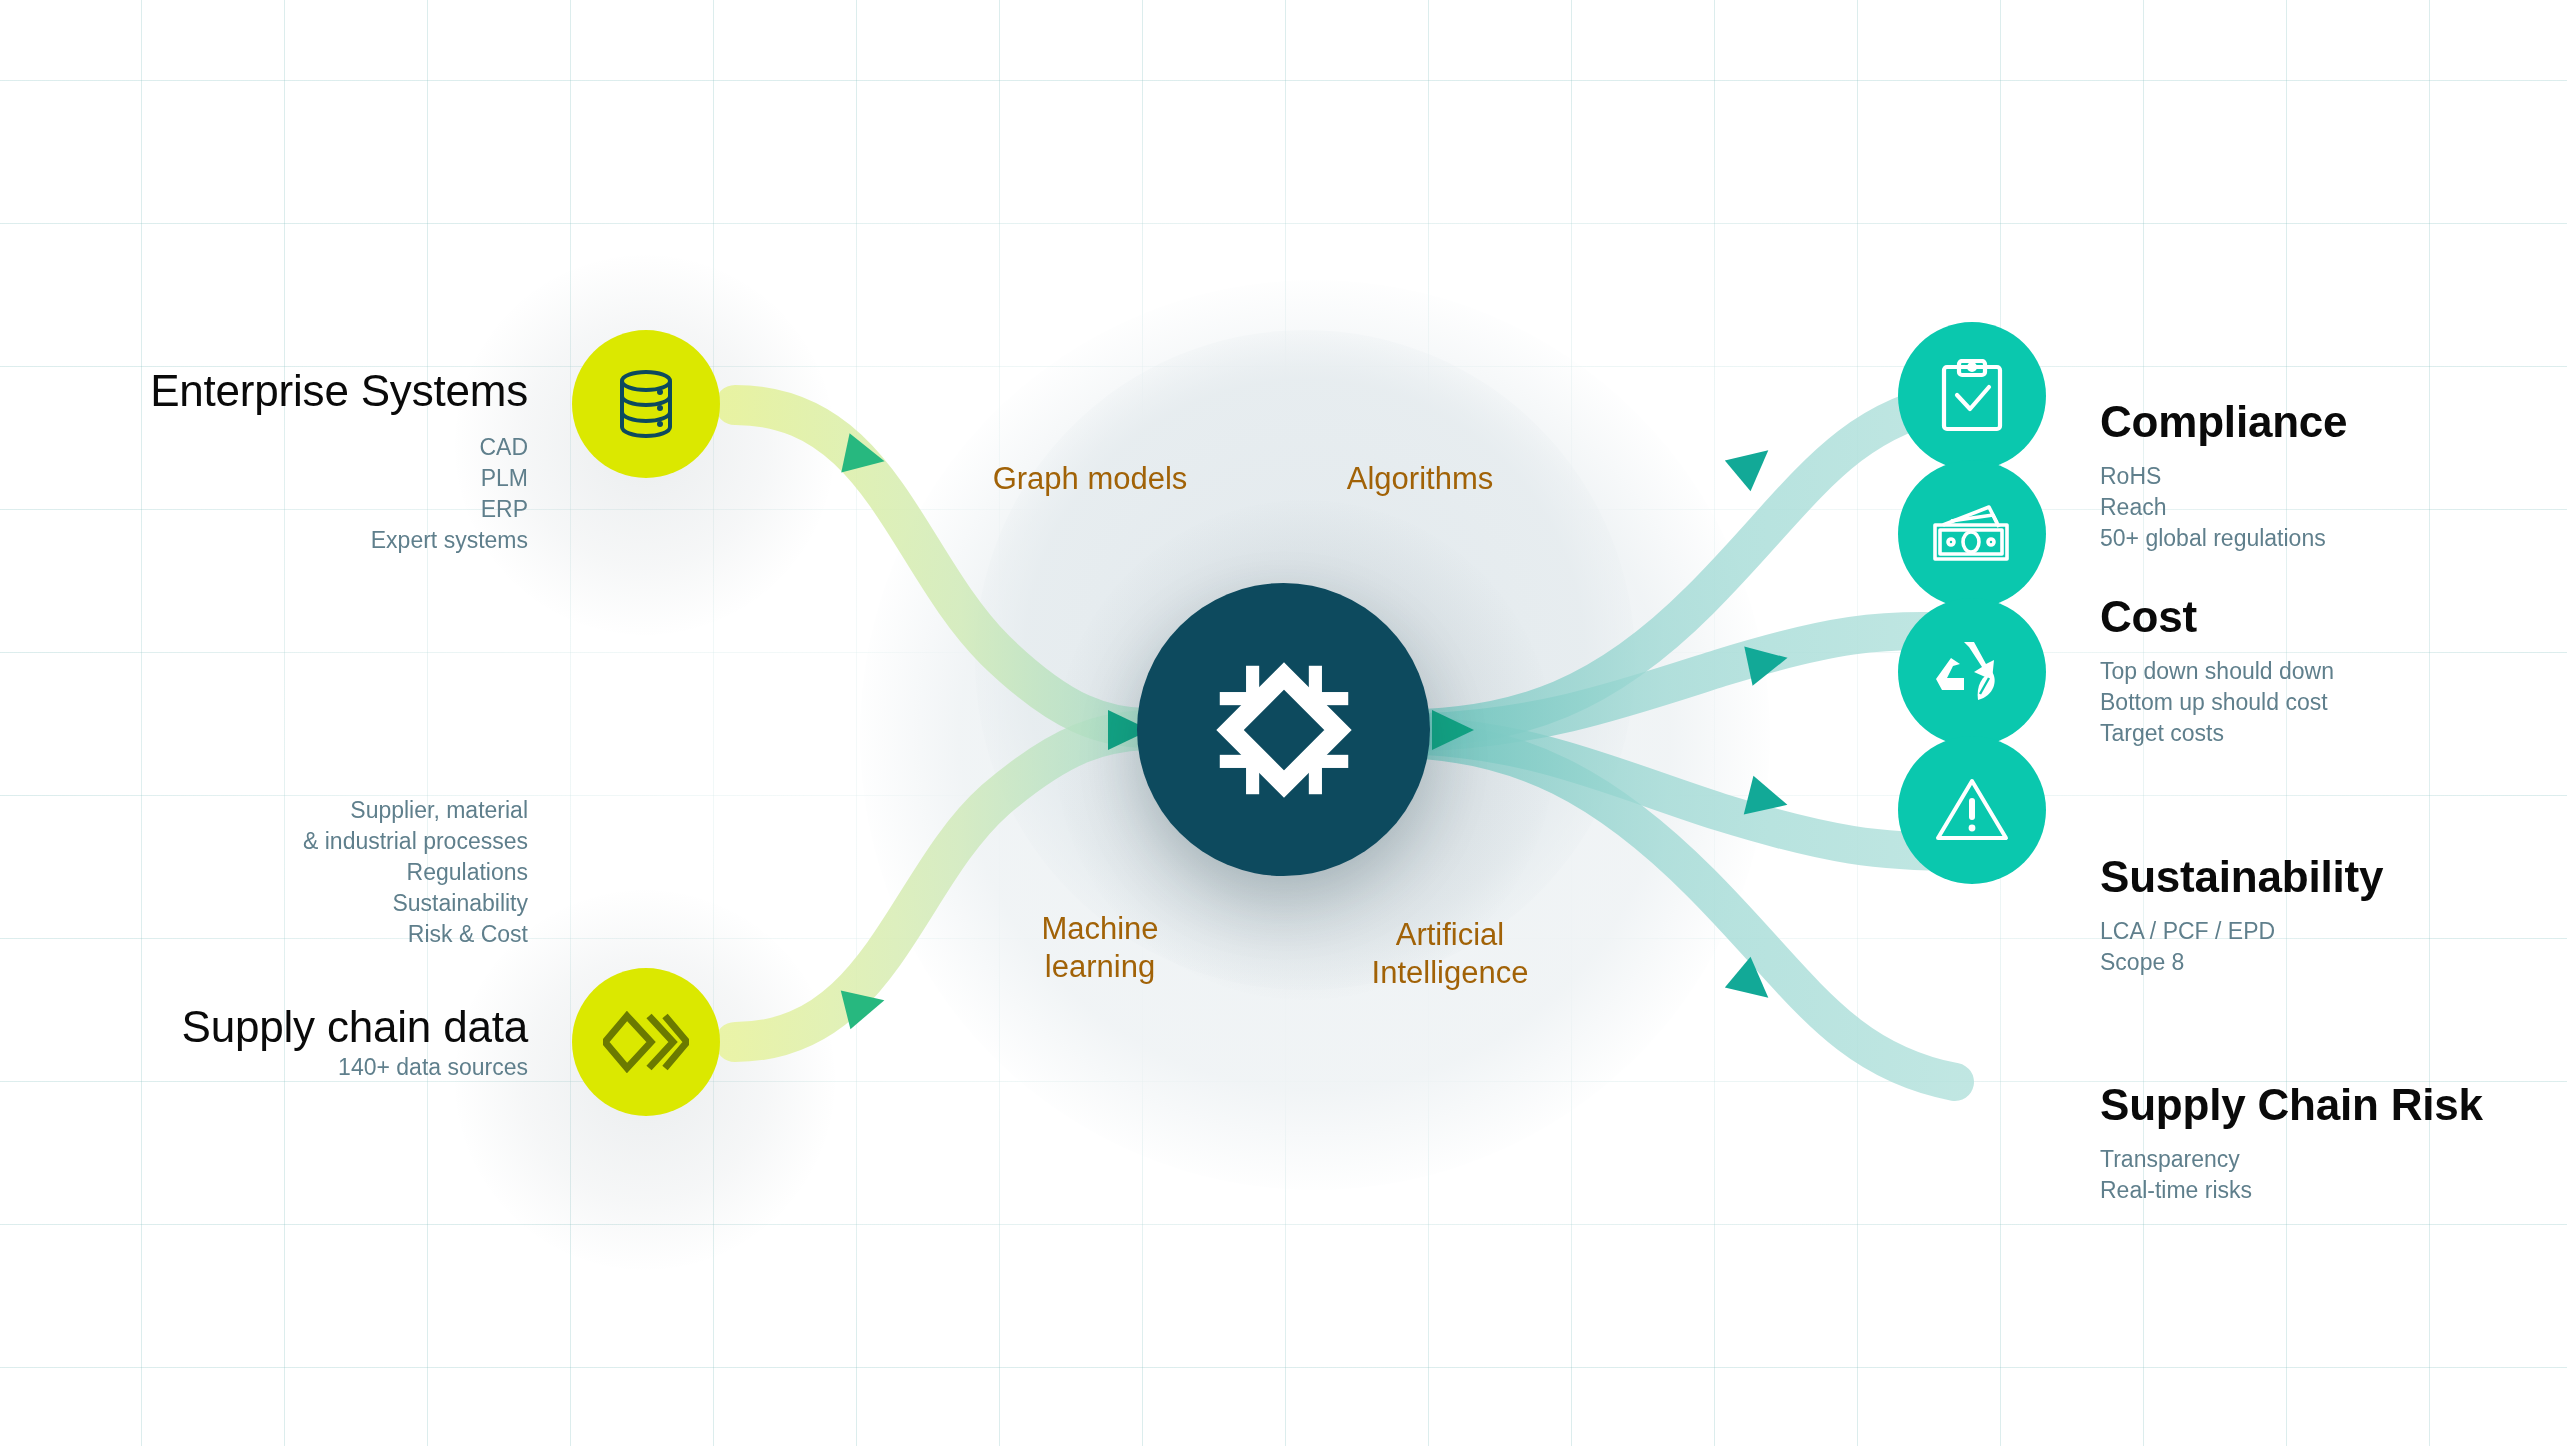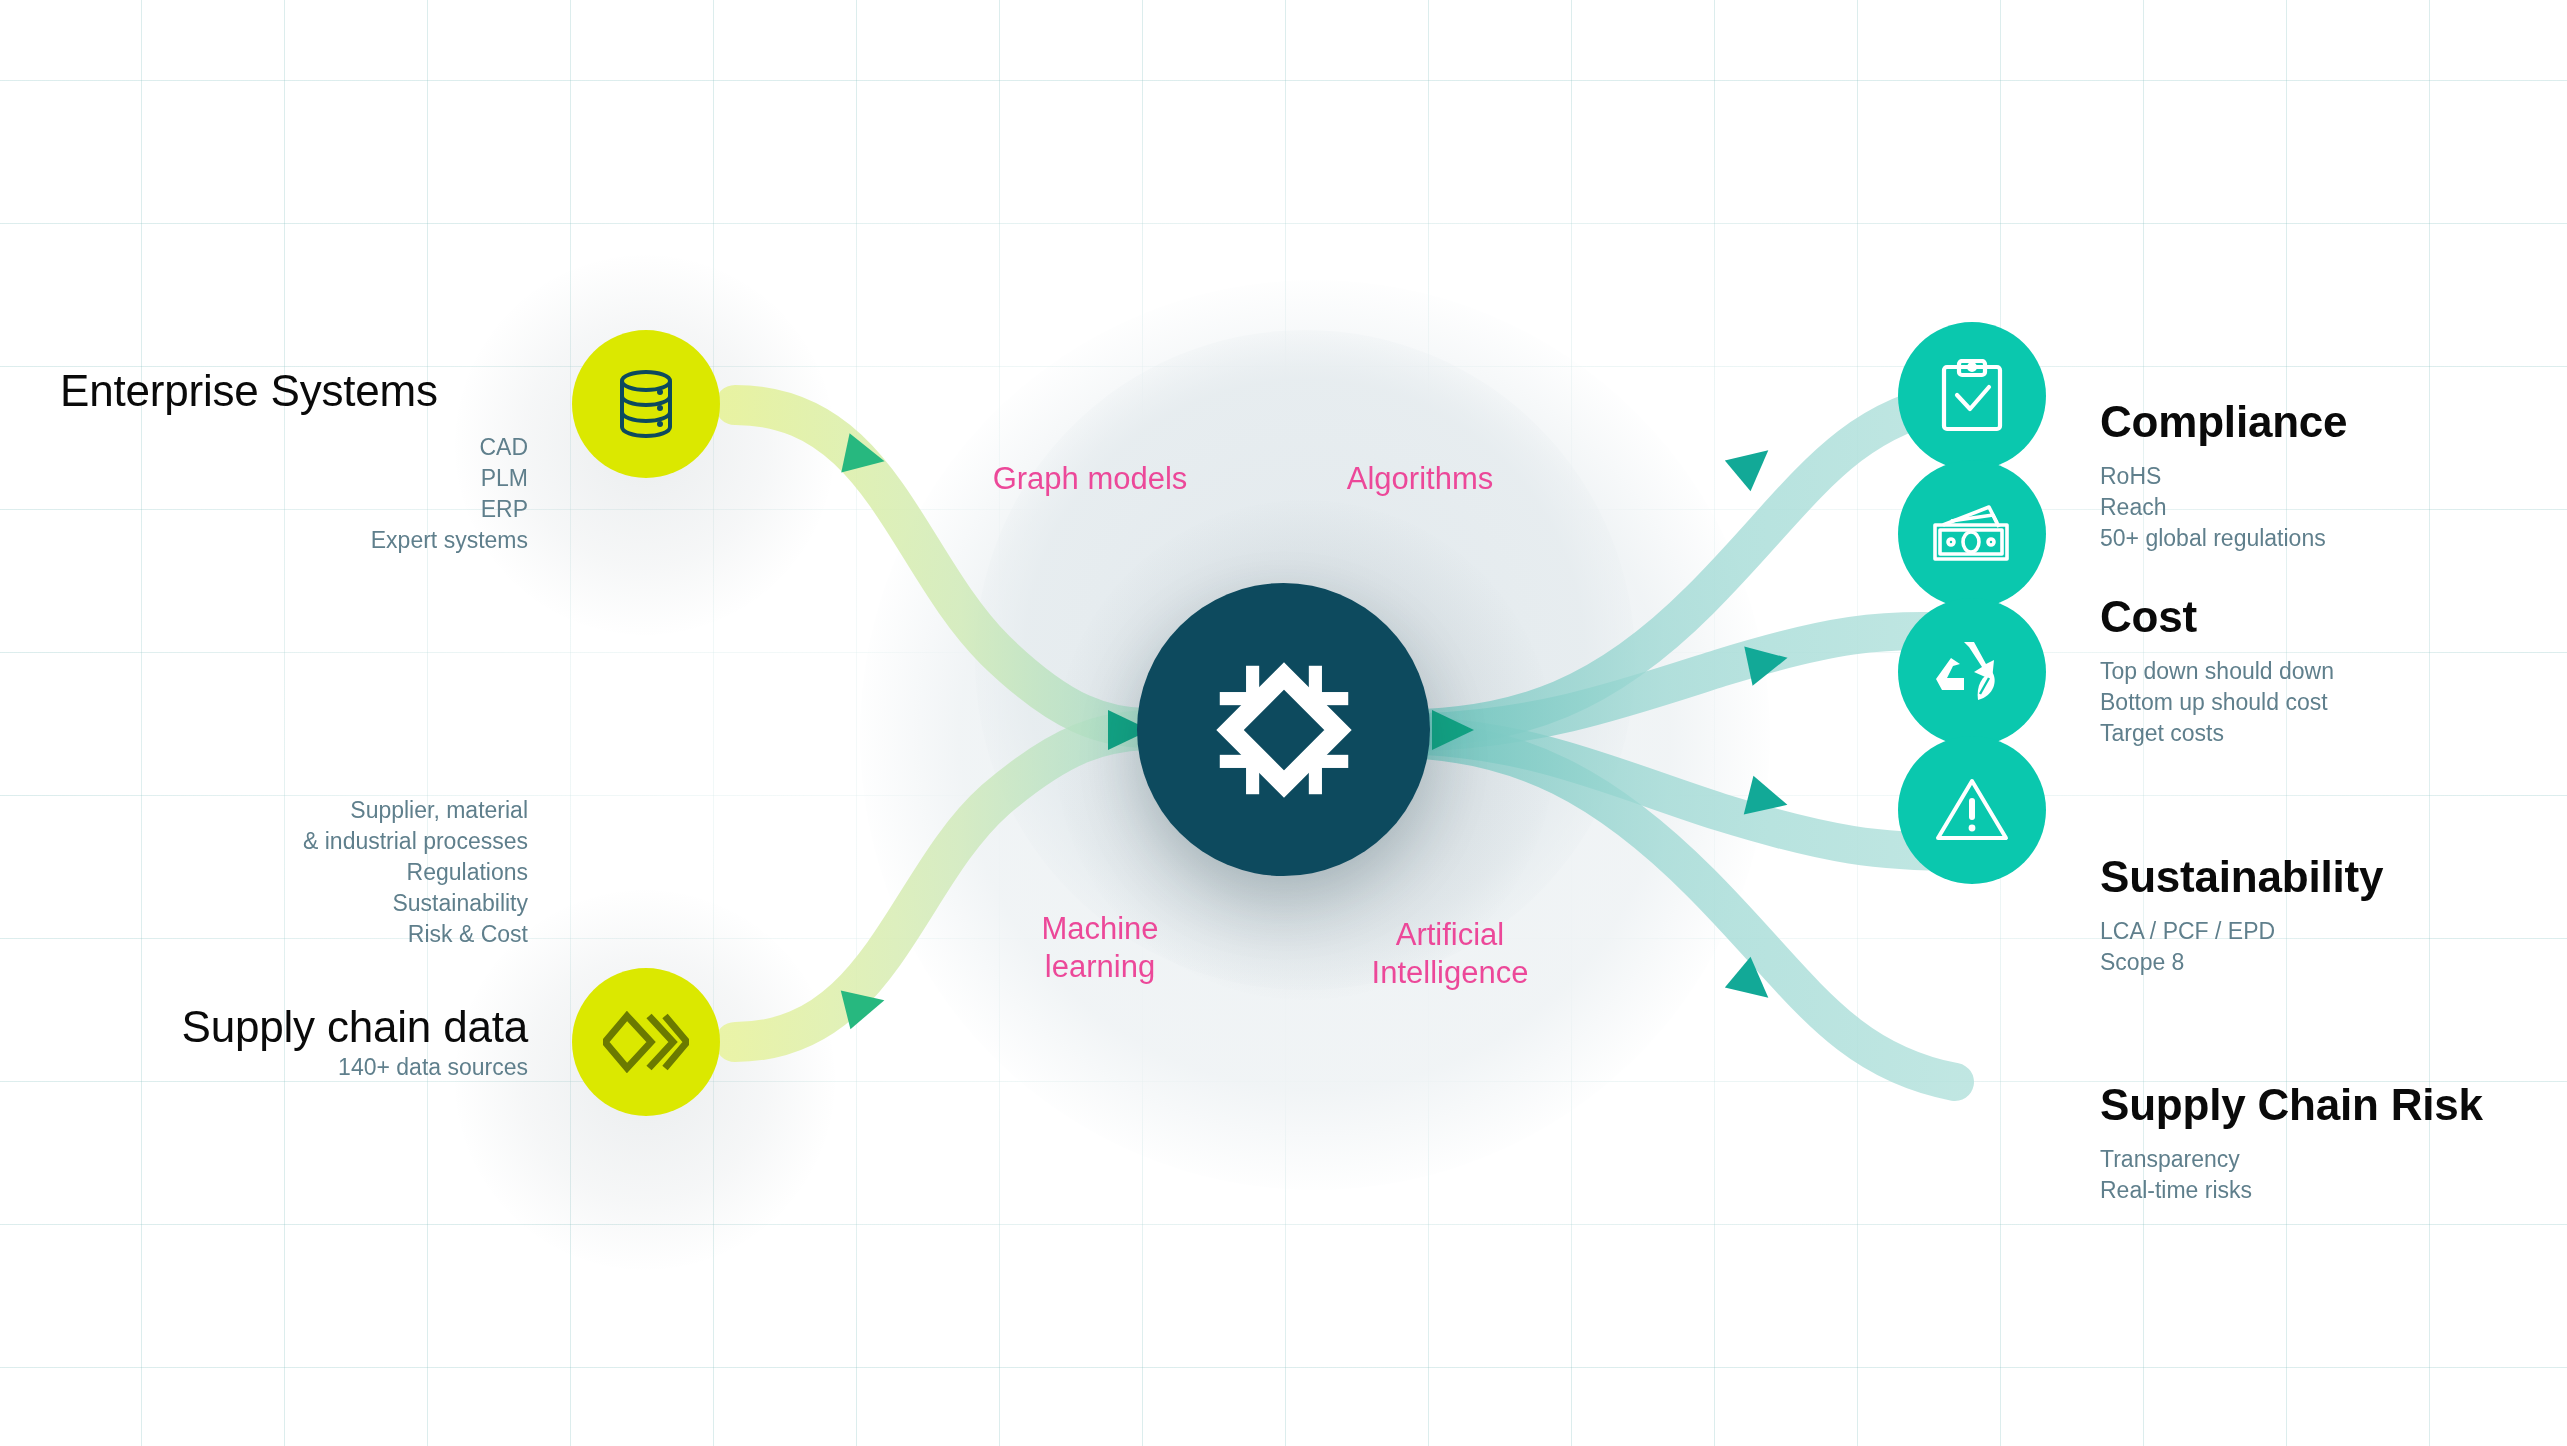--- a/index.html
+++ b/index.html
@@ -27,21 +27,21 @@
   .node.hub{width:293px;height:293px;background:#0d4a5e;
      box-shadow:0 26px 60px rgba(20,50,60,.22);}
   .halo{position:absolute;border-radius:50%;pointer-events:none;}
 
   
   .lbl-main{font-size:44px;color:#0a0a0a;font-weight:400;letter-spacing:-.2px;white-space:nowrap;}
   .lbl-main.bold{font-weight:700;margin-top:34px;}
   .lbl-sub{font-size:23px;line-height:31px;color:#5f7f8c;white-space:nowrap;}
   .left-block{position:absolute;text-align:right;}
   .right-block{position:absolute;text-align:left;}
-  .hub-term{position:absolute;font-size:31px;line-height:38px;color:#ec4899;text-align:center;white-space:nowrap;}
+  .hub-term{position:absolute;font-size:31px;line-height:38px;color:#a16207;text-align:center;white-space:nowrap;}
 
   .shadowpuff{position:absolute;border-radius:50%;pointer-events:none;
      background:radial-gradient(circle, rgba(90,110,120,.22) 0%, rgba(90,110,120,.10) 45%, rgba(255,255,255,0) 72%);}
 </style>
 </head>
 <body>
 
 <div id="stage">
 
   <div id="grid"></div>
@@ -112,21 +112,21 @@
     <svg width="86" height="62" viewBox="0 0 86 62">
       <g fill="none" stroke="#6b7a00" stroke-width="7" stroke-linejoin="miter">
         <path d="M24,5 L48,31 L24,57 L2,31 Z"></path>
         <path d="M46,5 L70,31 L46,57"></path>
         <path d="M62,5 L84,31 L62,57"></path>
       </g>
     </svg>
   </div>
 
   <div class="left-block" style="left:60px;top:366px;width:468px;">
-    <div class="lbl-main" style="text-align:left;">Enterprise Systems</div>
+    <div class="lbl-main" style="text-align:right;">Enterprise Systems</div>
     <div style="margin-top:16px;">
       <div class="lbl-sub">CAD</div>
       <div class="lbl-sub">PLM</div>
       <div class="lbl-sub">ERP</div>
       <div class="lbl-sub">Expert systems</div>
     </div>
   </div>
 
   <div class="left-block" style="left:60px;top:795px;width:468px;">
     <div class="lbl-sub">Supplier, material</div>

